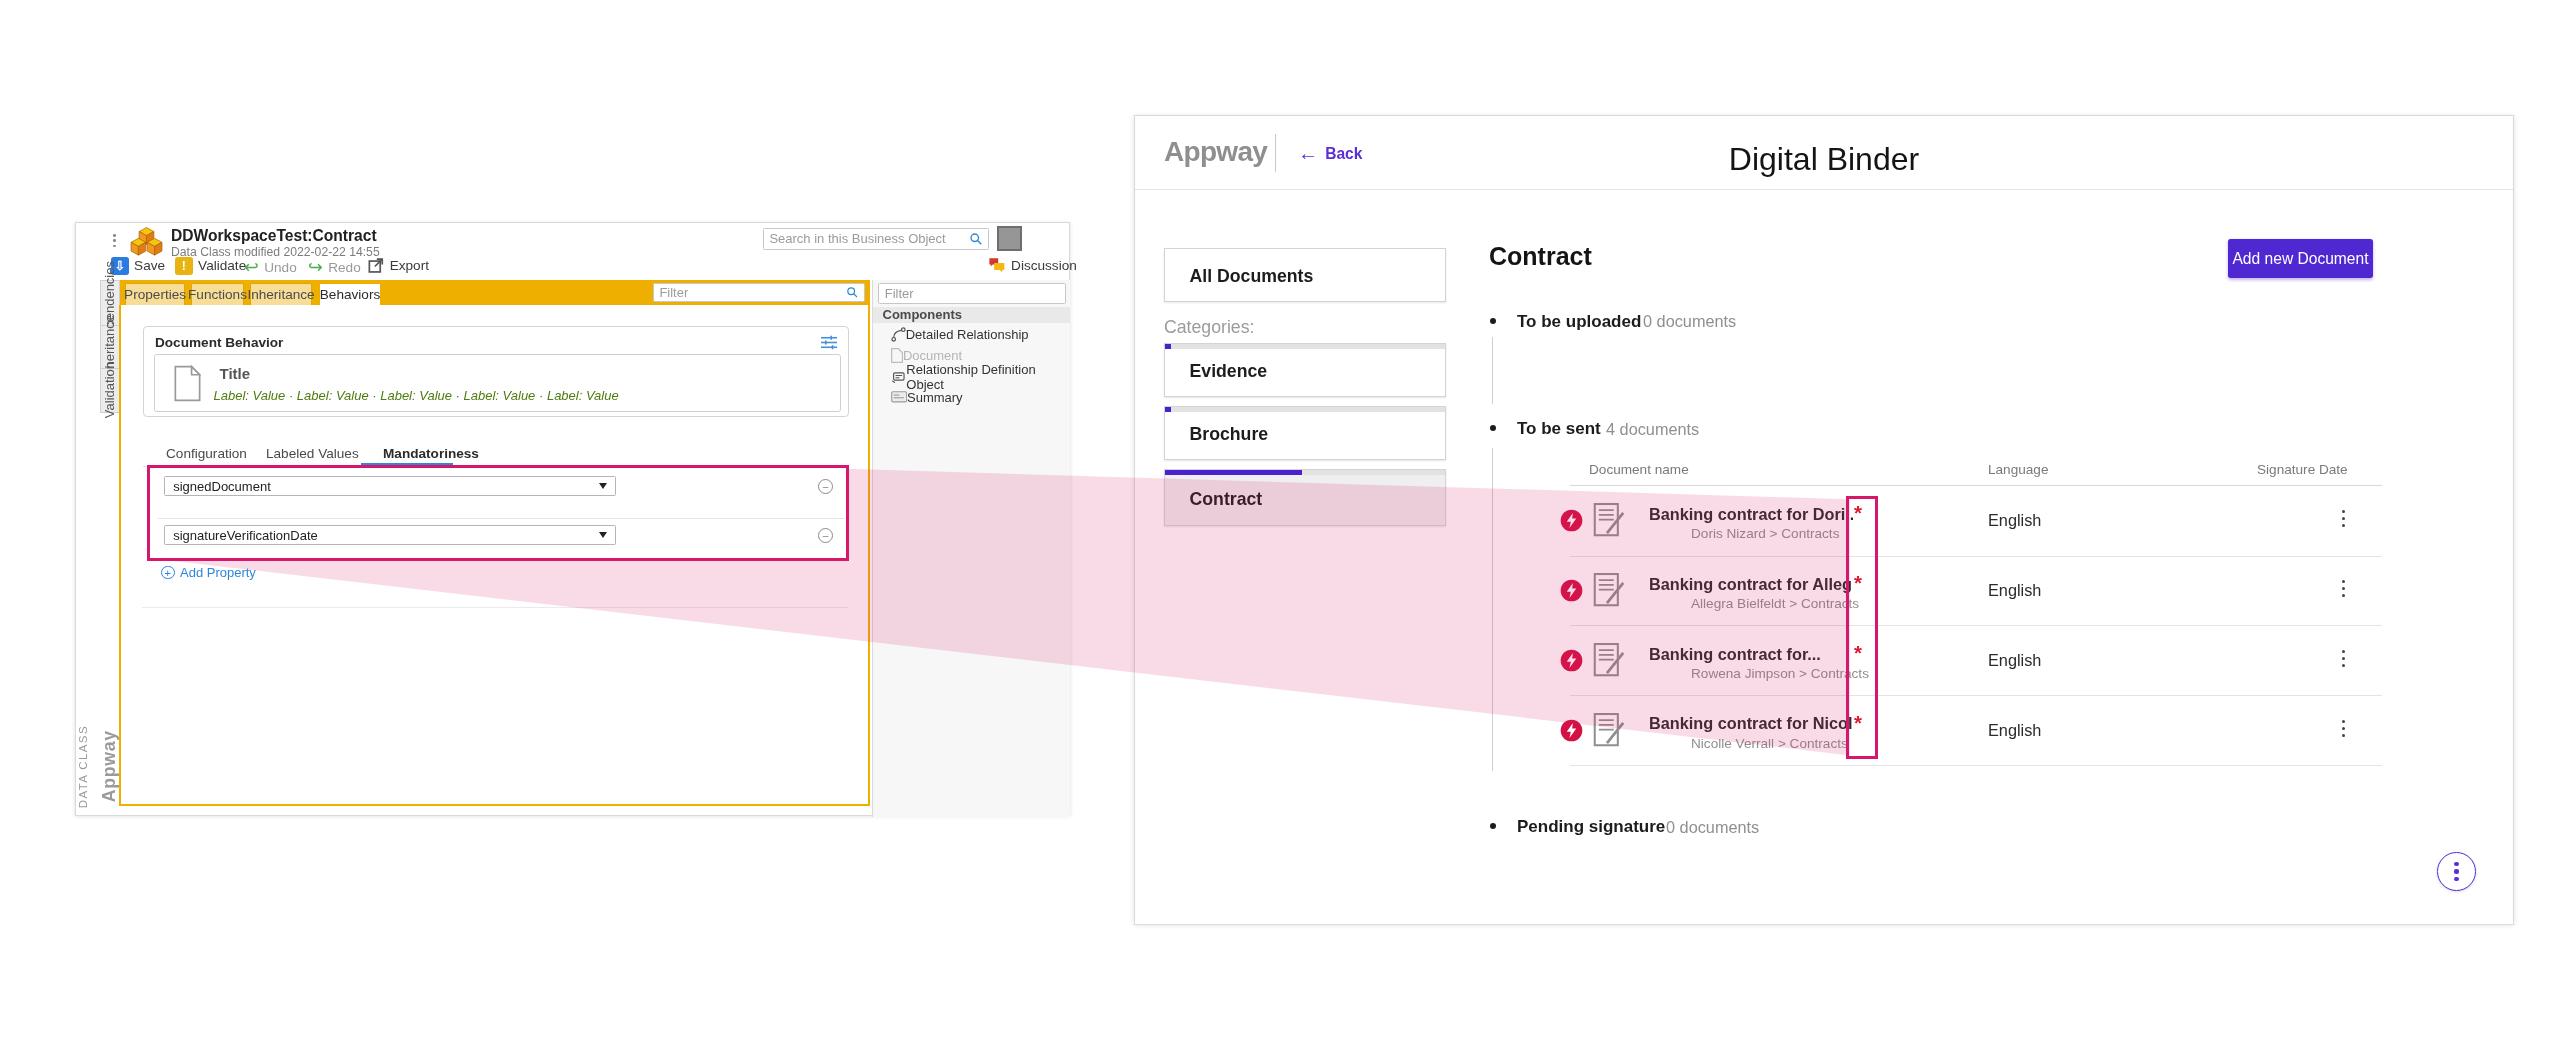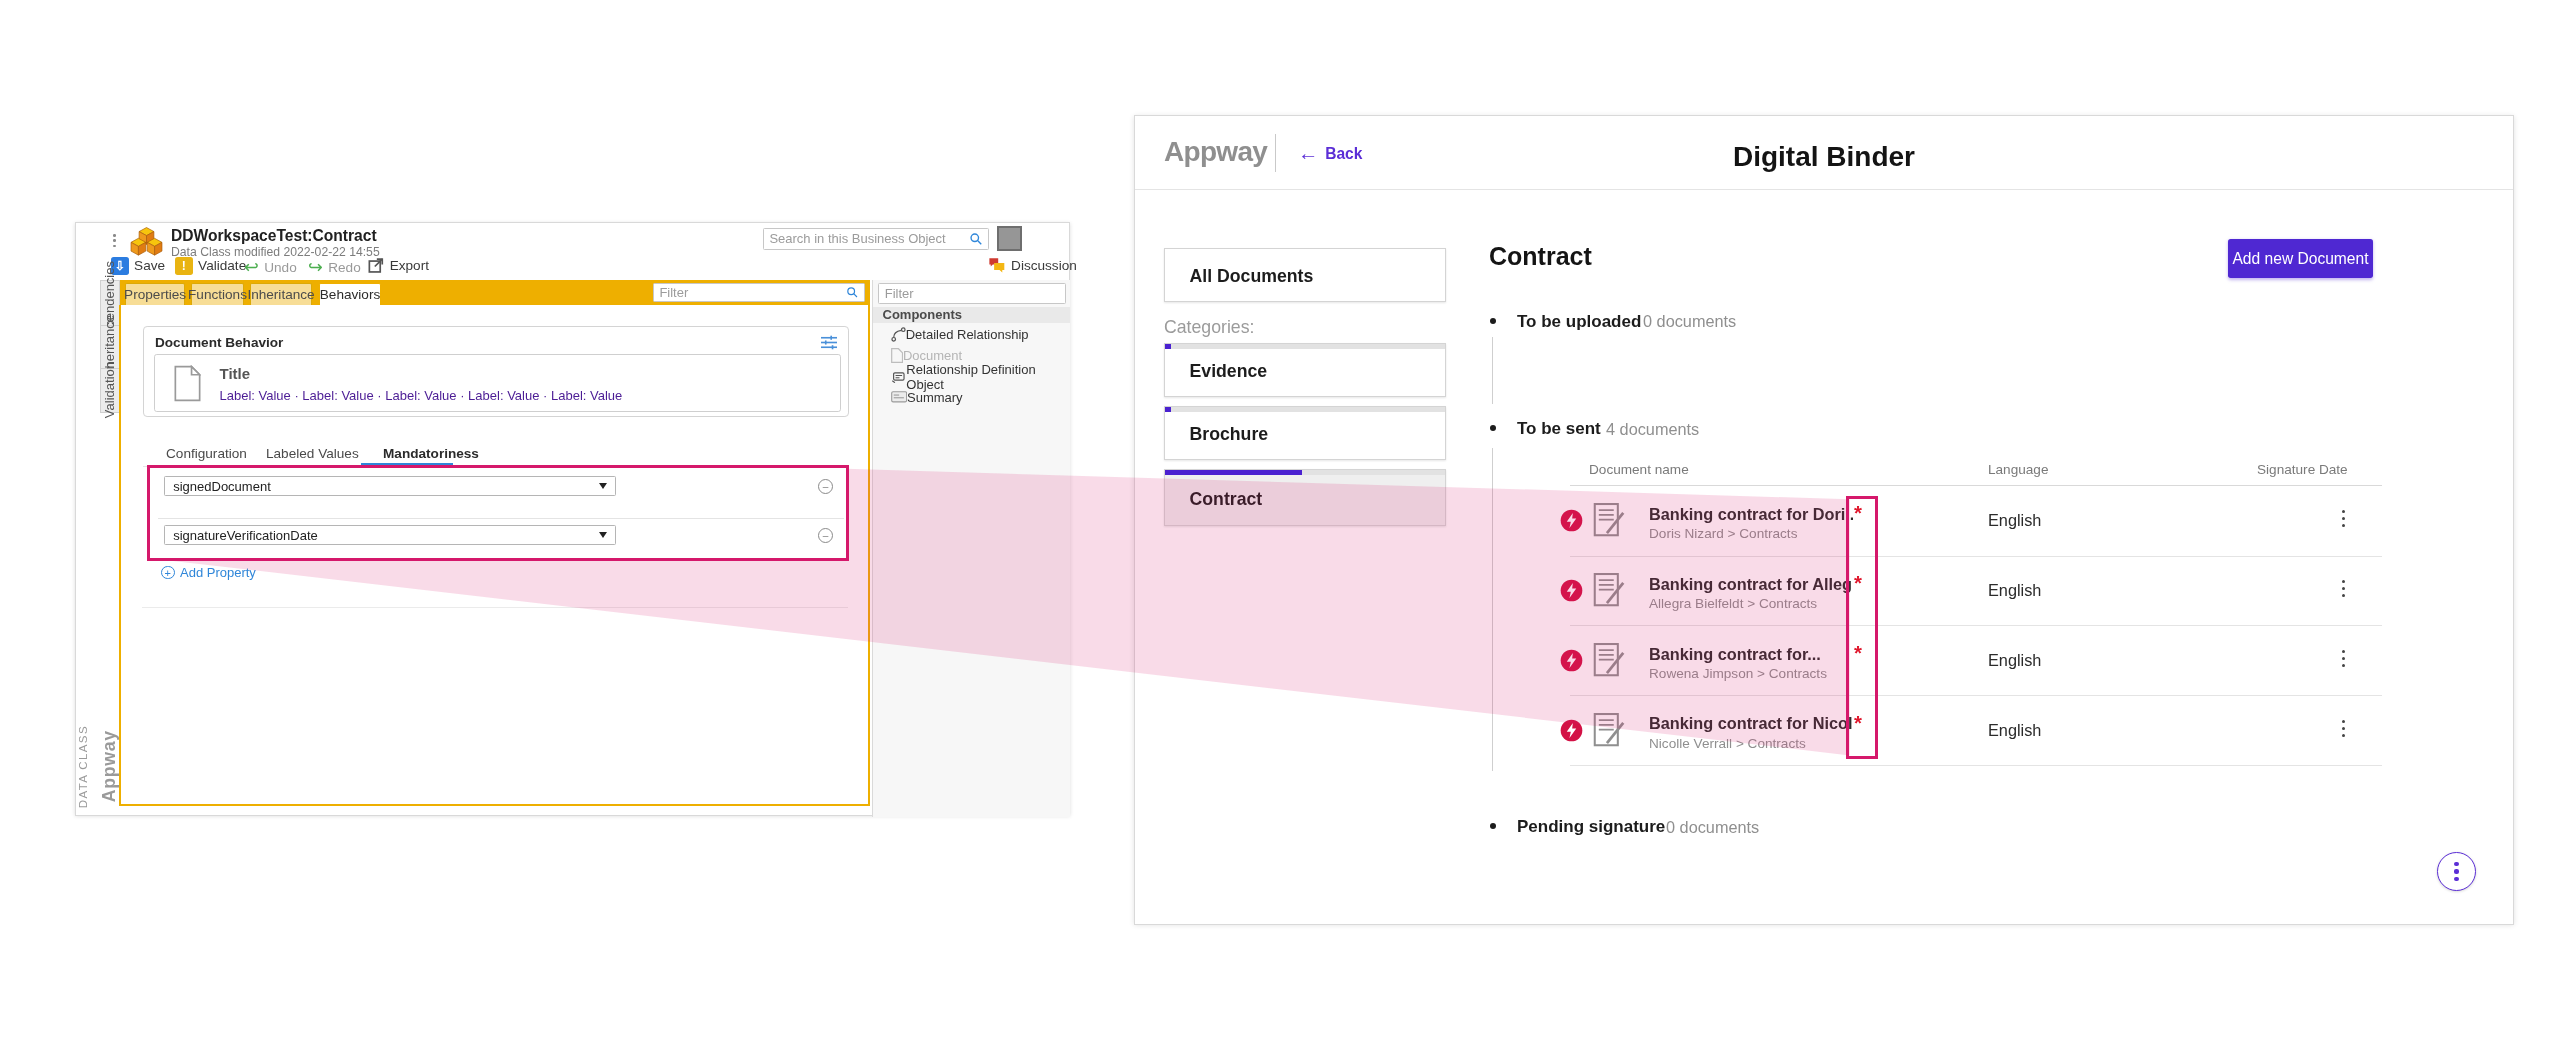--- a/index.html
+++ b/index.html
@@ -60,38 +60,38 @@
                padding-left:17.7px; font-size:13px; color:#333; }
   .comp-item.disabled { color:#b5b5b5; }
 
   
   .bd-header { position:absolute; left:0; top:0; width:100%; height:74px; border-bottom:0.7px solid #e4e4e4; background:#fff; }
   .bd-logo { position:absolute; left:29px; top:20.4px; font-size:28px; font-weight:bold; color:#8f8f8f; letter-spacing:-0.7px; }
   .bd-vdiv { position:absolute; left:140px; top:18.3px; width:0.7px; height:38px; background:#c9c9c9; }
   .bd-back { position:absolute; left:163px; top:26px; color:#5b2ed6; font-weight:bold; display:flex; align-items:center; gap:6.8px; cursor:pointer; }
   .bd-back .arrow { font-size:20.4px; }
   .bd-back .lbl { font-size:15.6px; }
-  .bd-title { position:absolute; left:0; right:0; top:24.5px; text-align:center; font-size:28px; font-weight:bold; color:#141414; }
+  .bd-title { position:absolute; left:0; right:0; top:24.5px; text-align:center; font-size:32px; font-weight:normal; color:#141414; }
   .side-card { position:absolute; left:29px; width:282px; background:#fff; border:0.7px solid #d4d4d4;
                box-shadow:0 0.7px 2px rgba(0,0,0,.10); overflow:hidden; }
   .side-card .lbl { position:absolute; left:24.5px; top:50%; transform:translateY(-42%); font-size:17.7px; font-weight:bold; color:#1c1c1c; }
   .prog-track { position:absolute; left:0; top:0; width:100%; height:4.8px; background:#e2e2e2; }
   .prog-fill { height:100%; background:#4a21d0; }
   .cat-label { position:absolute; left:29px; font-size:17.7px; color:#9b9b9b; }
   .bd-h1 { position:absolute; left:354px; top:126px; font-size:25px; font-weight:bold; color:#141414; }
   .bd-btn { position:absolute; left:1093px; top:123px; width:145px; height:39px; background:#4f28d2; color:#fff;
             font-size:15.6px; border:0; border-radius:2.7px; cursor:pointer; box-shadow:0 1.4px 3.4px rgba(79,40,210,.35);
             display:flex; align-items:center; justify-content:center; font-family:inherit; }
   .bullet { position:absolute; width:6.1px; height:6.1px; border-radius:50%; background:#1c1c1c; }
   .sec-lbl { position:absolute; font-size:17px; font-weight:bold; color:#1c1c1c; }
   .sec-cnt { position:absolute; font-size:16.3px; color:#8f8f8f; }
   .vline { position:absolute; width:1.4px; background:#cfcfcf; }
   .th { position:absolute; font-size:13.6px; color:#7a7a7a; }
   .row-title { position:absolute; font-size:16.3px; font-weight:bold; color:#2b2b2b; white-space:nowrap; }
-  .row-sub { position:absolute; font-size:13.6px; color:#8f8f8f; white-space:nowrap; }
+  .row-sub { position:absolute; font-size:13.6px; color:#8f8f8f; white-space:nowrap;margin-left:42px; }
   .row-lang { position:absolute; font-size:16.3px; color:#2b2b2b; }
   .row-star { position:absolute; font-size:20.4px; font-weight:bold; color:#e0182d; }
   .kebab { position:absolute; display:flex; flex-direction:column; gap:3.4px; cursor:pointer; }
   .kebab i { width:3.4px; height:3.4px; border-radius:50%; background:#444; }
   .fab { position:absolute; left:1302px; top:736px; width:39px; height:39px; border-radius:50%; background:#fff;
          border:1.4px solid #5b2ed6; box-shadow:0 0.7px 2.7px rgba(0,0,0,.18); display:flex; flex-direction:column;
          align-items:center; justify-content:center; gap:3.4px; cursor:pointer; }
   .fab i { width:4.1px; height:4.1px; border-radius:50%; background:#5b2ed6; }
 
   
@@ -217,21 +217,21 @@
           <line x1="7" y1="8" x2="7" y2="14"></line>
           <line x1="17" y1="15" x2="17" y2="21"></line>
       </g>
     </svg>
     <div class="card-inner">
       <svg style="position:absolute;left:19px;top:9.5px;" width="27" height="37" viewBox="0 0 40 54">
         <path d="M2 2 h24 l12 12 v38 h-36 z" fill="#fff" stroke="#9a9a9a" stroke-width="2.5"></path>
         <path d="M26 2 l12 12 h-12 z" fill="#fff" stroke="#9a9a9a" stroke-width="2.5"></path>
       </svg>
       <div style="position:absolute;left:65px;top:9.5px;font-size:15px;font-weight:bold;color:#555;">Title</div>
-      <div style="position:absolute;left:65px;top:33px;font-size:13px;color:#4c1d95;">Label: Value · Label: Value · Label: Value · Label: Value · Label: Value</div>
+      <div style="position:absolute;left:59px;top:33px;font-size:13px;color:#4d7c0f;font-style:italic;">Label: Value · Label: Value · Label: Value · Label: Value · Label: Value</div>
     </div>
   </div>
 
   <div class="subtab" style="left:90px;">Configuration</div>
   <div class="subtab" style="left:190px;">Labeled Values</div>
   <div class="subtab active" style="left:287px;">Mandatoriness</div>
   <div class="abs" style="left:285px;top:240px;width:92px;height:2.7px;background:#2f86d9;"></div>
   <div class="hline" style="left:67px;top:243px;width:706px;"></div>
 
   <div class="selectbox" style="top:253px;">

